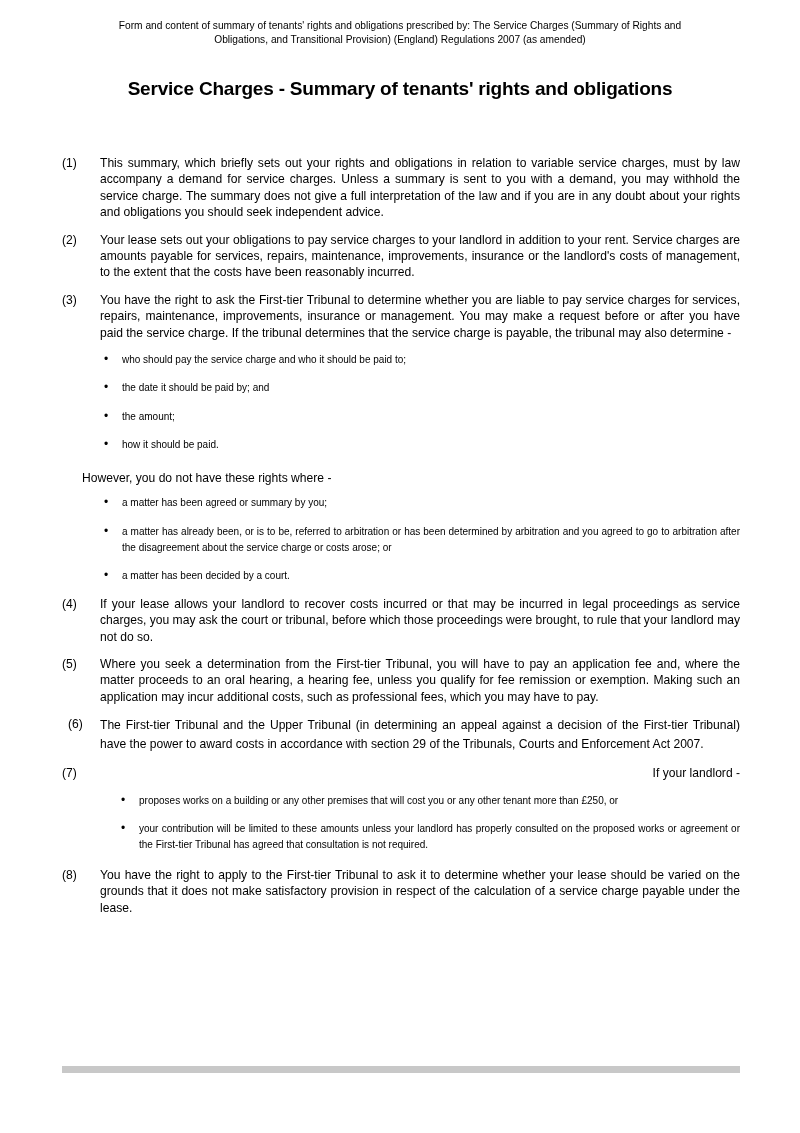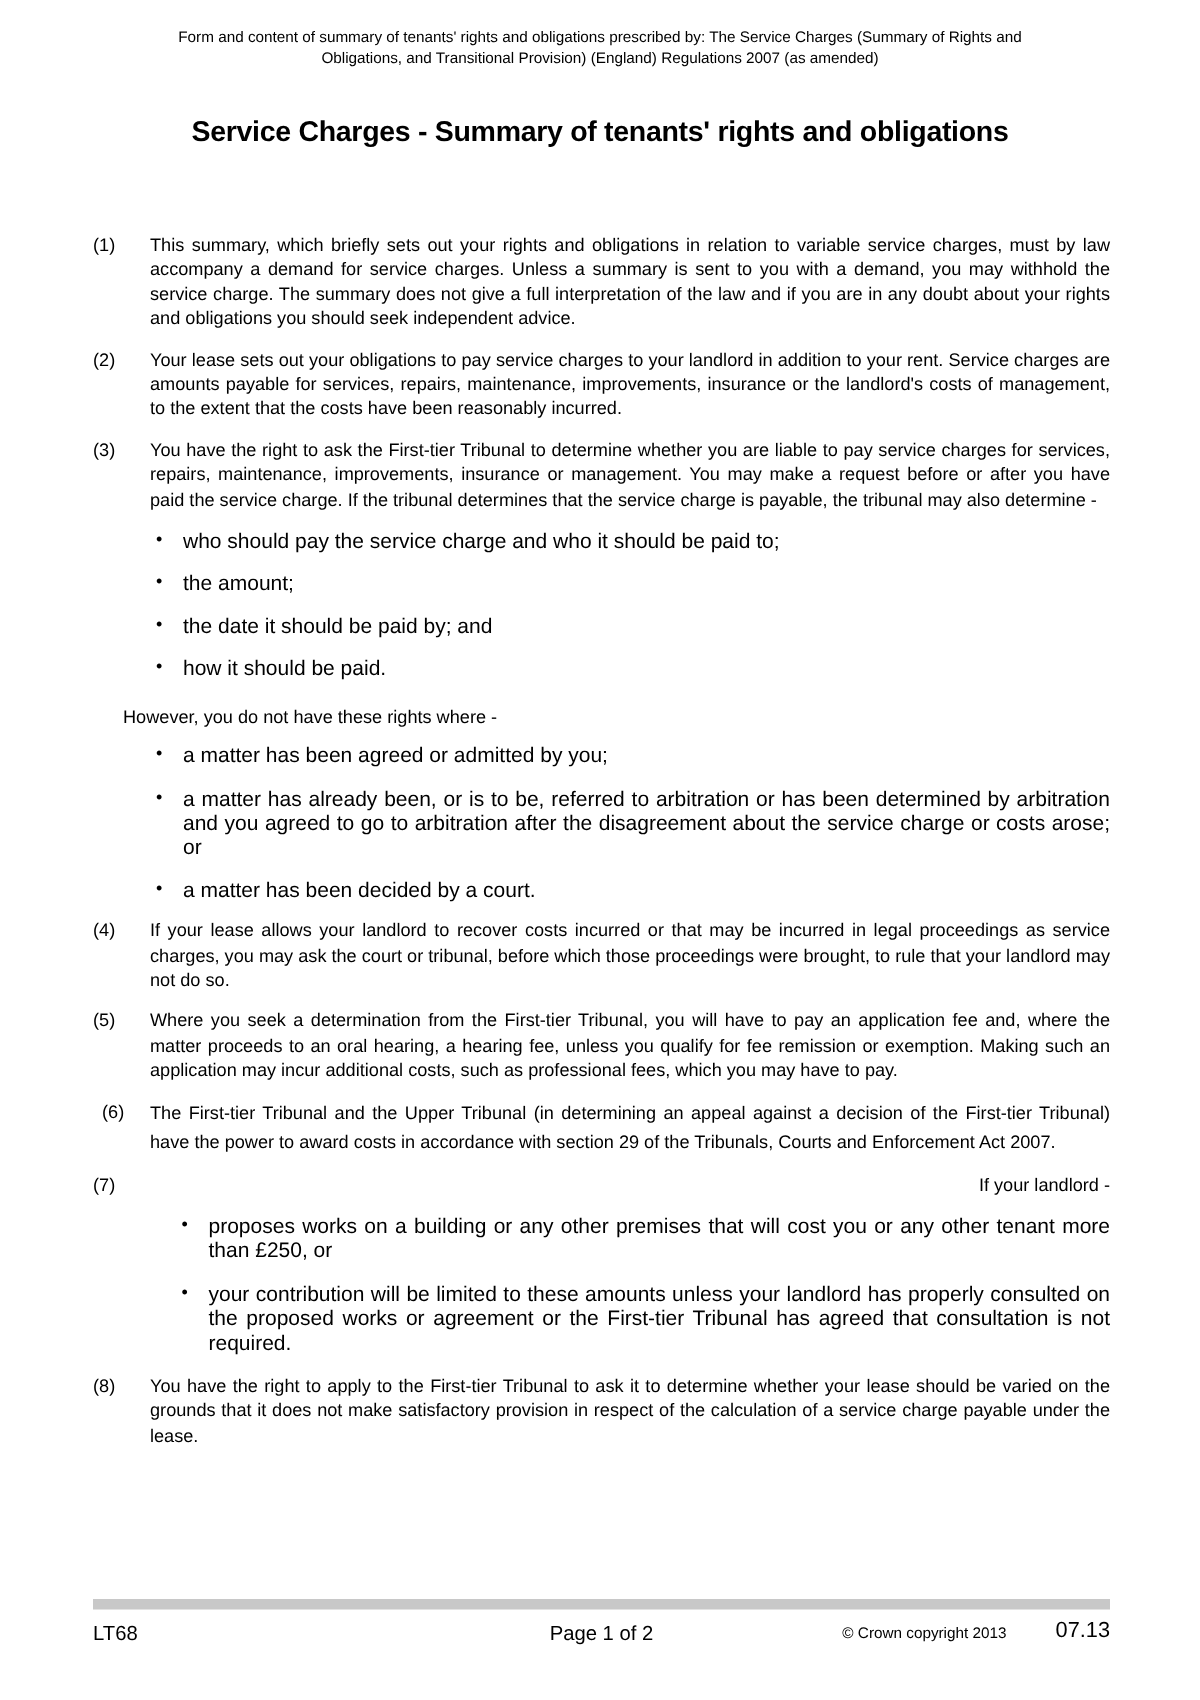--- a/index.html
+++ b/index.html
@@ -88,21 +88,21 @@
     margin: 0;
     padding: 0;
   }
   .sublist.level-a { margin: 11px 0 0 38px; }
   .sublist.level-b { margin: 9px 0 0 38px; }
 
   .sublist li {
     position: relative;
     padding-left: 22px;
     margin-bottom: 12px;
-    font-size: 14px;
+    font-size: 10px;
     line-height: 16.4px;
     text-align: justify;
   }
   .sublist li:last-child { margin-bottom: 0; }
   .sublist li::before {
     content: "\2022";
     position: absolute;
     left: 4px;
     top: -1px;
     font-size: 12px;
@@ -182,29 +182,29 @@
     </div>
 
     <div class="group-block">
       <div class="clause tight">
         <span class="clause-num">(3)</span>
         <span class="clause-text">You have the right to ask the First-tier Tribunal to determine whether you are liable to pay service charges for services, repairs, maintenance, improvements, insurance or management.  You may make a request before or after you have paid the service charge. If the tribunal determines that the service charge is payable, the tribunal may also determine -</span>
       </div>
 
       <ul class="sublist level-a">
         <li>who should pay the service charge and who it should be paid to;</li>
+        <li>the date it should be paid by; and</li>
         <li>the amount;</li>
-        <li>the date it should be paid by; and</li>
         <li>how it should be paid.</li>
       </ul>
 
       <div class="inter-note" style="margin-left:20px;">However, you do not have these rights where -</div>
 
       <ul class="sublist level-b">
-        <li>a matter has been agreed or admitted by you;</li>
+        <li>a matter has been agreed or summary by you;</li>
         <li>a matter has already been, or is to be, referred to arbitration or has been determined by arbitration and you agreed to go to arbitration after the disagreement about the service charge or costs arose; or</li>
         <li>a matter has been decided by a court.</li>
       </ul>
     </div>
 
     <div class="clause">
       <span class="clause-num">(4)</span>
       <span class="clause-text">If your lease allows your landlord to recover costs incurred or that may be incurred in legal proceedings as service charges, you may ask the court or tribunal, before which those proceedings were brought, to rule that your landlord may not do so.</span>
     </div>
 
@@ -231,20 +231,14 @@
 
     <div class="clause" style="margin-top:13px;">
       <span class="clause-num">(8)</span>
       <span class="clause-text">You have the right to apply to the First-tier Tribunal to ask it to determine whether your lease should be varied on the grounds that it does not make satisfactory provision in respect of the calculation of a service charge payable under the lease.</span>
     </div>
 
   </div>
 
   <div class="footer-bar"></div>
 
-  <div class="footer-row">
-    <span class="footer-left">LT68</span>
-    <span class="footer-center">Page 1 of 2</span>
-    <span class="footer-copyright">© Crown copyright 2013</span>
-    <span class="footer-version">07.13</span>
-  </div>
 
 </div>
 
 </body></html>

